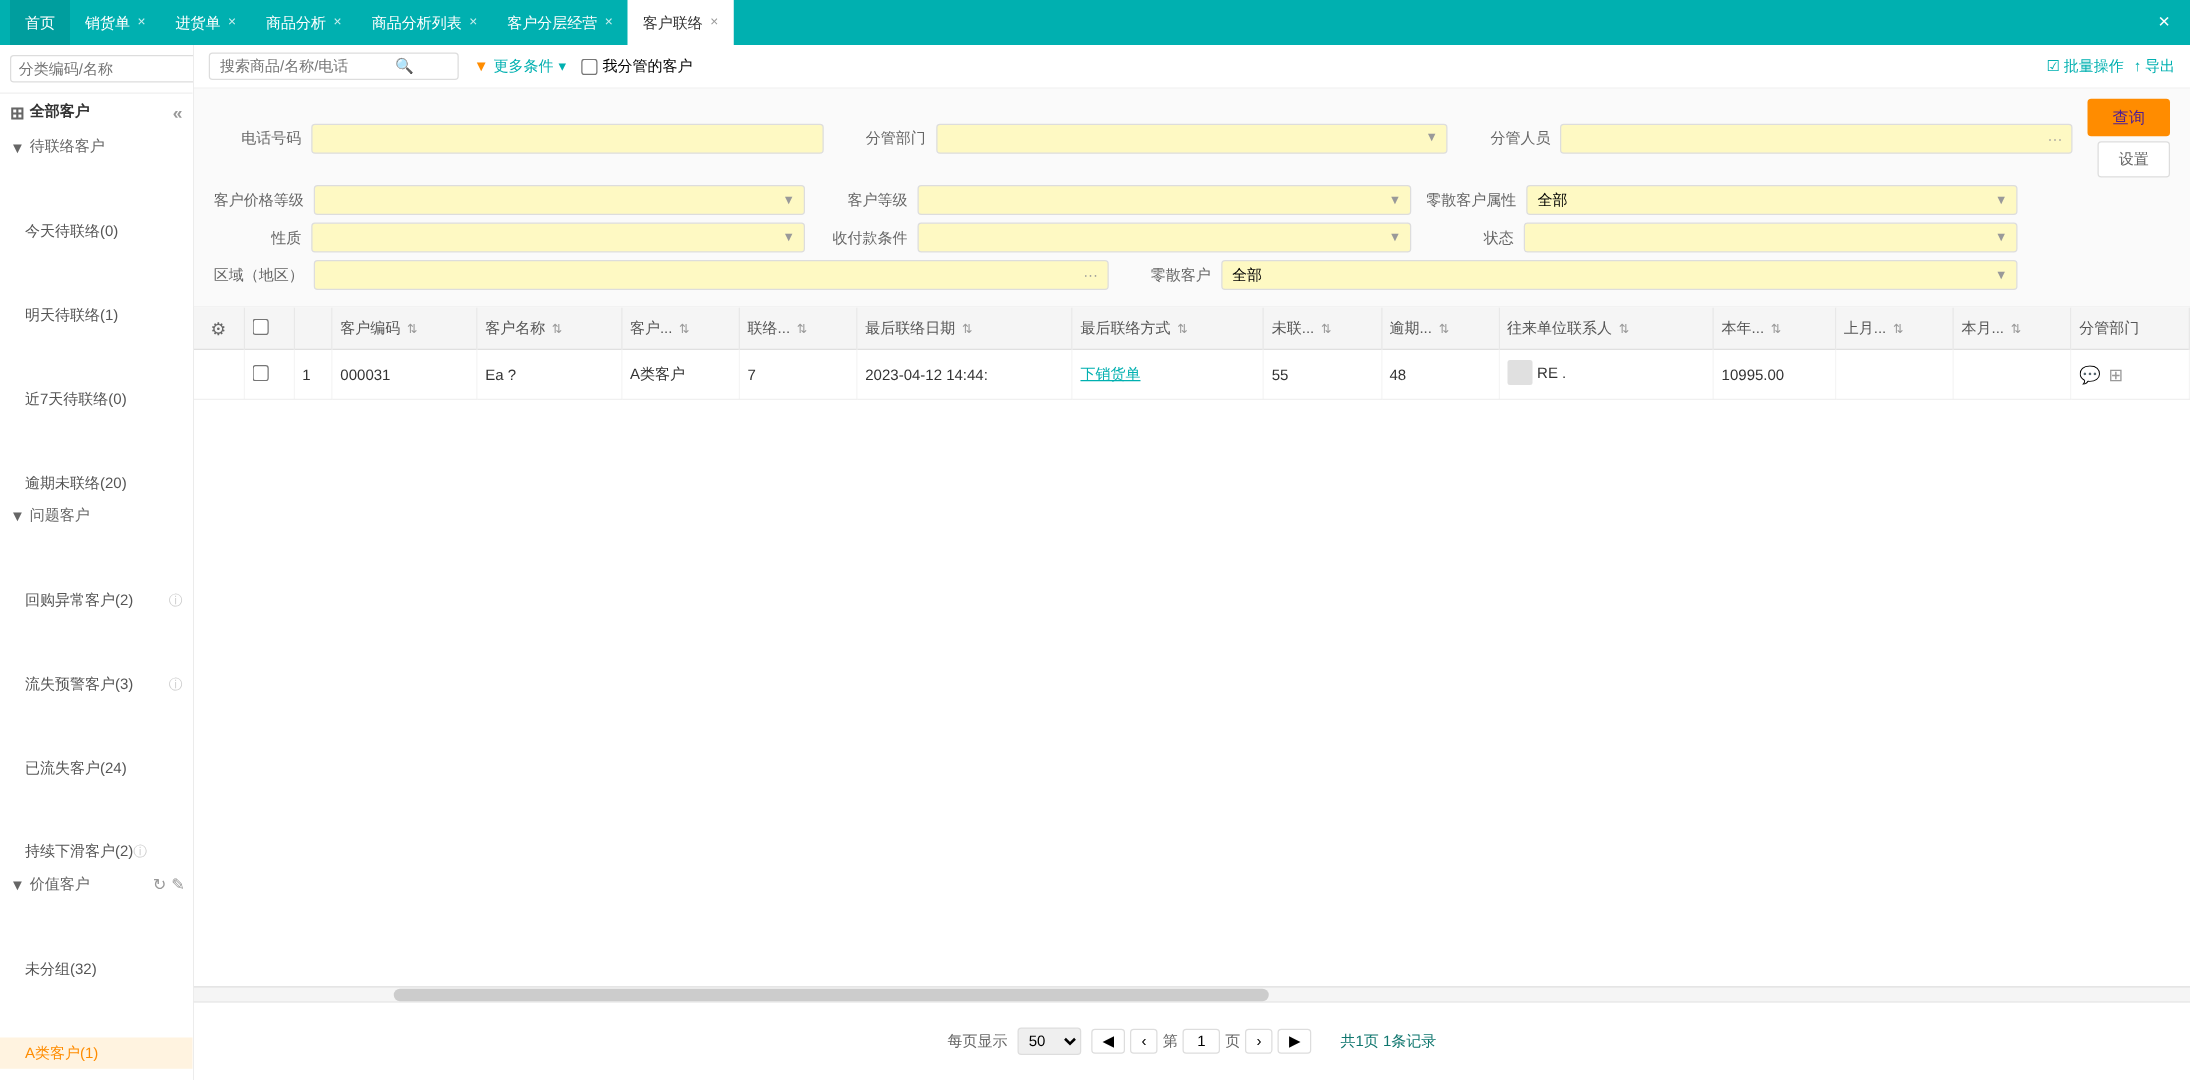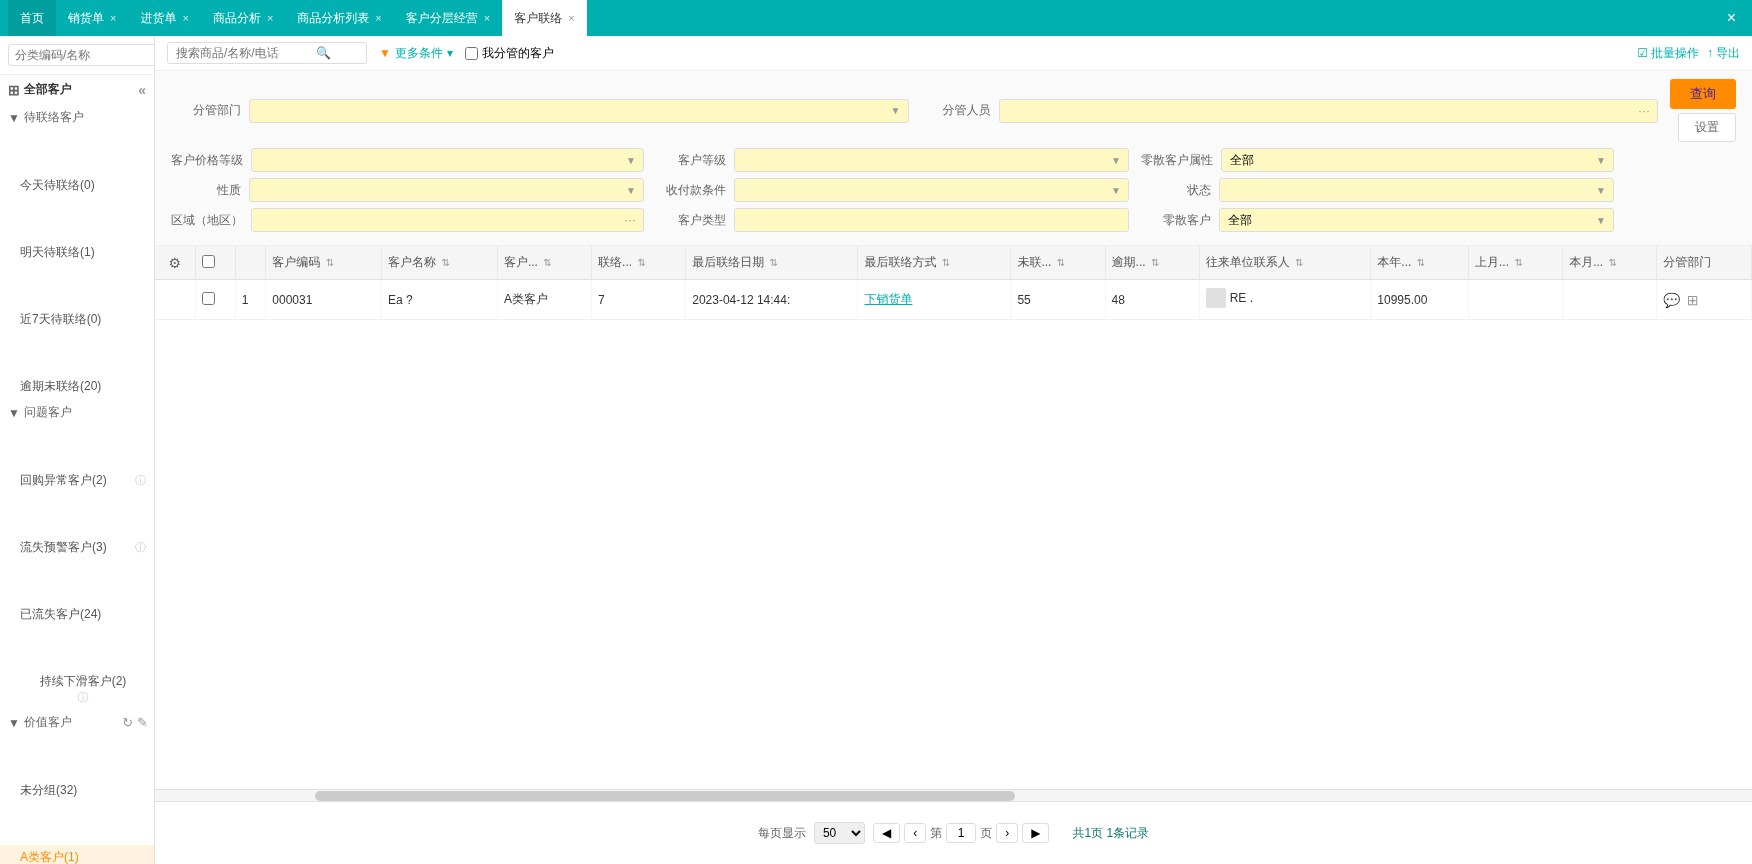--- a/index.html
+++ b/index.html
@@ -416,21 +416,21 @@
       <span>回购异常客户(2)</span>
       <span style="color:#ccc;font-size:11px;">ⓘ</span>
     </div>
     <div class="sidebar-item" style="display:flex;align-items:center;justify-content:space-between;">
       <span>流失预警客户(3)</span>
       <span style="color:#ccc;font-size:11px;">ⓘ</span>
     </div>
     <div class="sidebar-item">
       <span>已流失客户(24)</span>
     </div>
-    <div class="sidebar-item" style="display:flex;align-items:center;justify-content:flex-start;flex-direction:column;">
+    <div class="sidebar-item" style="display:flex;align-items:center;justify-content:flex-start;">
       <span>持续下滑客户(2)</span>
       <span style="color:#ccc;font-size:11px;">ⓘ</span>
     </div>
 
     <div style="display:flex;align-items:center;">
       <div class="sidebar-section-title" style="flex:1;">
         <span class="triangle">▼</span>
         <span>价值客户</span>
       </div>
       <span class="action-icon" style="margin-right:4px;">↻</span>
@@ -475,20 +475,24 @@
           <span>↑</span>
           <span>导出</span>
         </div>
       </div>
     </div>
 
     <div class="adv-filter">
 
       <div class="filter-row">
         <div class="filter-field">
+          <span class="filter-label">电话号码</span>
+          <input type="text" class="filter-input" style="">
+        </div>
+        <div class="filter-field">
           <span class="filter-label">分管部门</span>
           <div class="select-wrapper">
             <input type="text" class="filter-input" style="width: 100%;">
             <span class="chevron">▼</span>
           </div>
         </div>
         <div class="filter-field">
           <span class="filter-label">分管人员</span>
           <div class="select-wrapper">
             <input type="text" class="filter-input" style="width: 100%;">
@@ -551,24 +555,20 @@
         <div style="width:110px;"></div>
       </div>
 
       <div class="filter-row">
         <div class="filter-field">
           <span class="filter-label">区域（地区）</span>
           <div class="select-wrapper">
             <input type="text" class="filter-input" style="width: 100%;">
             <span class="dots">···</span>
           </div>
-        </div>
-        <div class="filter-field">
-          <span class="filter-label">客户类型</span>
-          <input type="text" class="filter-input" style="">
         </div>
         <div class="filter-field">
           <span class="filter-label">零散客户</span>
           <div class="select-wrapper">
             <input type="text" class="filter-input" style="width: 100%;" value="全部">
             <span class="chevron">▼</span>
           </div>
         </div>
         <div style="width:110px;"></div>
       </div>

